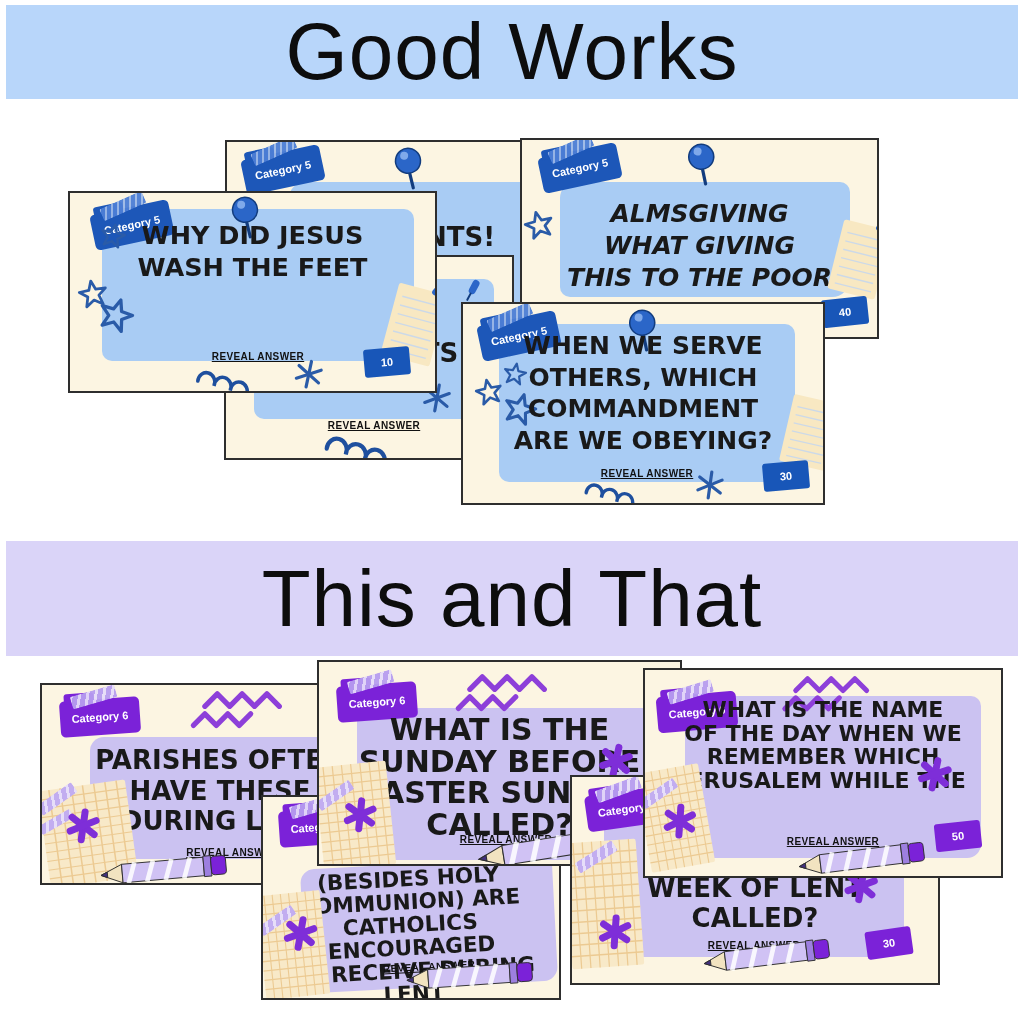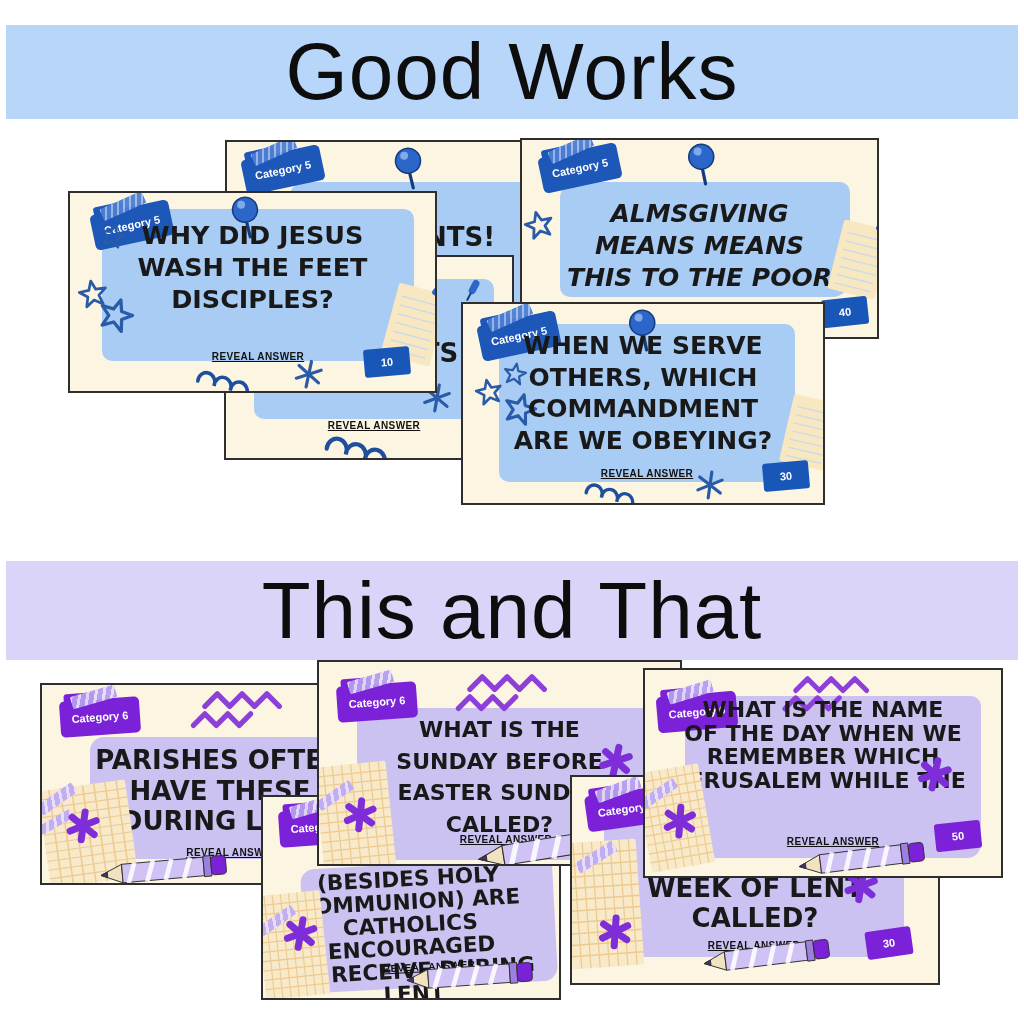--- a/index.html
+++ b/index.html
@@ -1,18 +1,18 @@
 <!DOCTYPE html>
 <html><head>
 <meta charset="utf-8">
 <style>
   html,body{margin:0;padding:0;background:#ffffff;}
   #stage{position:relative;width:1024px;height:1024px;background:#ffffff;overflow:hidden;
          font-family:"Liberation Sans",sans-serif;}
-  .band{position:absolute;left:6px;width:1012px;display:flex;align-items:center;justify-content:center;margin-top:20px;}
+  .band{position:absolute;left:6px;width:1012px;display:flex;align-items:center;justify-content:center;}
   .band-title{font-family:"Liberation Sans",sans-serif;font-weight:400;color:#0d0d0d;letter-spacing:1px;}
   .card{position:absolute;background:#fcf5e2;border:2px solid #2e2e2e;box-sizing:border-box;overflow:hidden;}
   .panel{position:absolute;}
   .blue  .panel{background:#a9ccf4;border-radius:16px 10px 18px 10px;}
   .purple .panel{background:#cbc2f1;border-radius:14px 10px 14px 10px;}
   .q{position:absolute;left:0;width:100%;text-align:center;color:#191919;
      font-family:"DejaVu Sans",sans-serif;font-weight:800;letter-spacing:0;}
   .frag{position:absolute;color:#191919;font-family:"DejaVu Sans",sans-serif;font-weight:800;
         font-size:26px;text-align:right;}
   .reveal{position:absolute;text-align:center;font:700 10px "Liberation Sans",sans-serif;
@@ -101,21 +101,21 @@
       <rect x="122" y="4" width="16" height="20" rx="4" fill="#7b22d8"></rect>
     </g>
   </defs>
 </svg>
 
 <div id="stage">
 
   <div class="band" style="top:5px;height:94px;background:#b8d6fa;">
     <div class="band-title" style="font-size:80px;">Good Works</div>
   </div>
-  <div class="band" style="top:541px;height:99px;background:#dad4f8;">
+  <div class="band" style="top:541px;height:115px;background:#dad4f8;">
     <div class="band-title" style="font-size:80px;">This and That</div>
   </div>
 
   <div class="card blue" style="left:225px;top:140px;width:335px;height:205px;z-index:1;">
     <div class="panel" style="left:62px;top:40px;width:260px;height:165px;"></div>
     <div class="folder" style="left:16px;top:10px;transform:rotate(-12deg);">
       <span class="tape"></span>
       <span class="flabel">Category 5</span>
     </div>
     <svg class="dec" style="left:164px;top:4px;width:36px;height:44px;transform:rotate(8deg);">
@@ -148,21 +148,21 @@
       <span class="flabel">Category 5</span>
     </div>
     <svg class="dec" style="left:162px;top:2px;width:36px;height:44px;transform:rotate(10deg);">
         <use href="#pushpin"></use>
       </svg>
     <svg class="dec" style="left:2px;top:70px;width:30px;height:30px;transform:rotate(-14deg);" viewBox="0 0 24 24">
         <use href="#star"></use>
       </svg>
     <div class="q" style="top:58px;font-size:25px;line-height:32px;font-style:italic;">
         <div>ALMSGIVING</div>
-        <div>MEANS MEANS</div>
+        <div>WHAT GIVING</div>
         <div>THIS TO THE POOR</div>
       </div>
     <svg class="dec" style="left:312px;top:76px;width:52px;height:82px;transform:rotate(14deg);" viewBox="0 0 60 92">
         <use href="#pad-lines"></use>
       </svg>
     <div class="badge" style="left:300px;top:158px;transform:rotate(-6deg);">40</div>
   </div>
 
   <div class="card blue" style="left:68px;top:191px;width:369px;height:202px;z-index:4;">
     <div class="panel" style="left:32px;top:16px;width:312px;height:152px;"></div>
@@ -178,21 +178,20 @@
       </svg>
     <svg class="dec" style="left:8px;top:86px;width:30px;height:30px;transform:rotate(-10deg);" viewBox="0 0 24 24">
         <use href="#star"></use>
       </svg>
     <svg class="dec" style="left:28px;top:104px;width:36px;height:36px;transform:rotate(18deg);" viewBox="0 0 24 24">
         <use href="#star"></use>
       </svg>
     <div class="q" style="top:26px;font-size:25.5px;line-height:32px;">
         <div>WHY DID JESUS</div>
         <div>WASH THE FEET</div>
-        <div>DISCIPLES?</div>
       </div>
     <div class="reveal" style="left:32px;top:158px;width:312px;">
       <span>REVEAL ANSWER</span>
     </div>
     <svg class="dec" style="left:318px;top:86px;width:54px;height:86px;transform:rotate(15deg);" viewBox="0 0 60 92">
         <use href="#pad-lines"></use>
       </svg>
     <div class="badge" style="left:294px;top:155px;transform:rotate(-5deg);">10</div>
     <svg class="dec" style="left:82px;top:168px;width:155px;height:34px;" viewBox="0 0 90 44">
         <use href="#loops"></use>
@@ -300,21 +299,21 @@
 
   <div class="card purple" style="left:317px;top:660px;width:365px;height:206px;z-index:8;">
     <div class="panel" style="left:38px;top:46px;width:298px;height:152px;"></div>
     <div class="folder" style="left:18px;top:22px;transform:rotate(-4deg);">
       <span class="tape"></span>
       <span class="flabel">Category 6</span>
     </div>
     <svg class="dec" style="left:132px;top:12px;width:116px;height:42px;" viewBox="0 0 110 44">
         <use href="#zigzag"></use>
       </svg>
-    <div class="q" style="top:52px;font-size:22px;line-height:31.5px;">
+    <div class="q" style="top:52px;font-size:30px;line-height:31.5px;">
         <div>WHAT IS THE</div>
         <div>SUNDAY BEFORE</div>
         <div>EASTER SUNDAY</div>
         <div>CALLED?</div>
       </div>
     <div class="reveal" style="left:38px;top:172px;width:298px;">
       <span>REVEAL ANSWER</span>
     </div>
     <svg class="dec" style="left:0px;top:102px;width:72px;height:104px;transform:rotate(-6deg);" viewBox="0 0 70 100" preserveAspectRatio="none">
         <use href="#pad-grid"></use>

